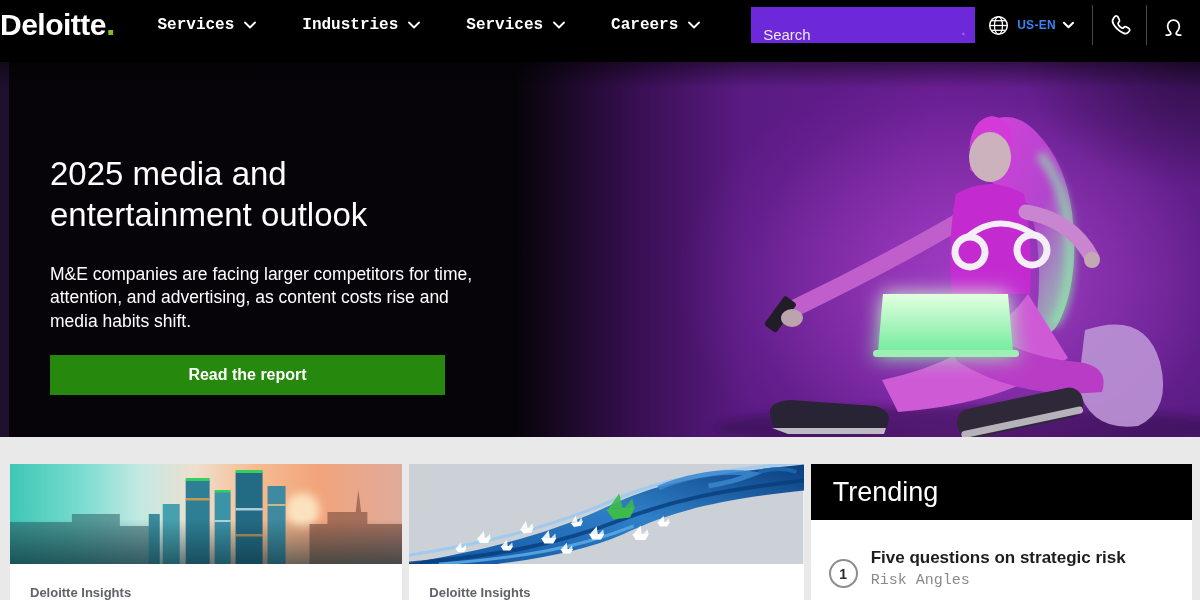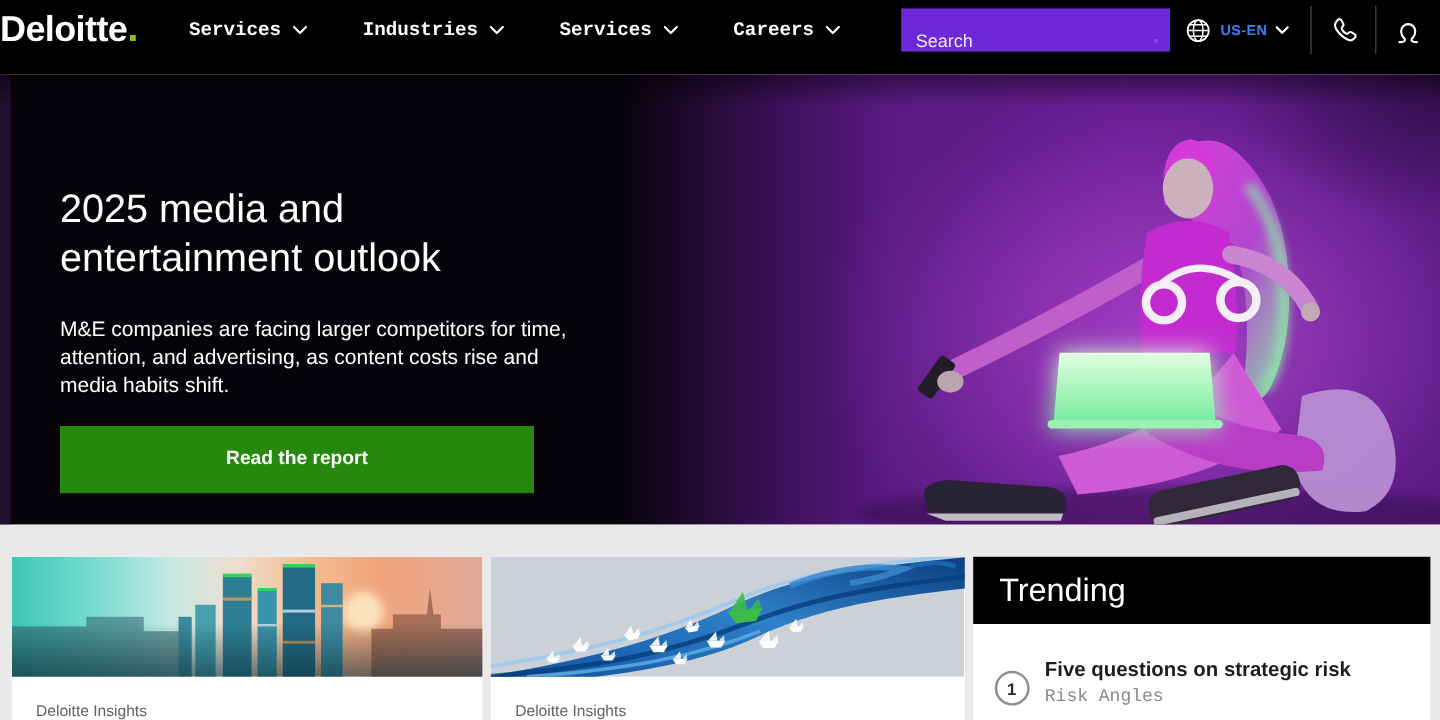--- a/index.html
+++ b/index.html
@@ -41,33 +41,33 @@
     background:
       linear-gradient(180deg, rgba(0,0,0,0.45), rgba(0,0,0,0) 7%),
       radial-gradient(ellipse 260px 180px at 100% 0%, rgba(0,0,0,0.45), rgba(0,0,0,0) 70%);
   }
   .hero-figure { position:absolute; right:0; bottom:0; width:560px; height:375px; }
   .hero-content { position:absolute; left:50px; top:92px; width:440px; z-index:2; }
   .hero-title { color:#fff; font-size:33px; font-weight:400; line-height:1.24;
     max-width:400px; }
   .hero-desc { color:#fff; font-size:17.5px; line-height:1.34; margin-top:27px;
     max-width:435px; }
-  .hero-cta { margin-top:22px; width:395px; height:56px; background:#26890d;
+  .hero-cta { margin-top:22px; width:395px; height:40px; background:#26890d;
     border:none; color:#fff; font-size:16px; font-weight:700; cursor:pointer;
     font-family:inherit; display:block; }
 
   
   .bottom { height:163px; background:#e9e9e9; padding:27px 8px 0 10px;
     display:flex; gap:7px; align-items:stretch; }
   .card { background:#fff; display:flex; flex-direction:column; cursor:pointer; }
   .card-1 { width:393px; }
   .card-2 { width:395px; }
   .card-img { width:100%; height:100px; display:block; flex:none; }
   .card-body { padding:21px 20px 0 20px; flex:1; }
-  .card-source { font-size:13px; font-weight:400; color:#5f6268; }
+  .card-source { font-size:13px; font-weight:700; color:#5f6268; }
 
   .trending { width:382px; display:flex; flex-direction:column; }
   .trending-header { height:56px; background:#000; display:flex; align-items:center;
     padding-left:22px; flex:none; }
   .trending-title { color:#fff; font-size:27px; font-weight:400; }
   .trending-body { background:#fff; flex:1; padding:28px 16px 0 18px; }
   .trend-item { display:flex; align-items:flex-start; gap:13px; cursor:pointer; }
   .trend-num { width:29px; height:29px; border:2px solid #8b8e90; border-radius:50%;
     display:flex; align-items:center; justify-content:center; font-size:14px;
     font-weight:700; color:#2a2a2a; flex:none; margin-top:11px; }

